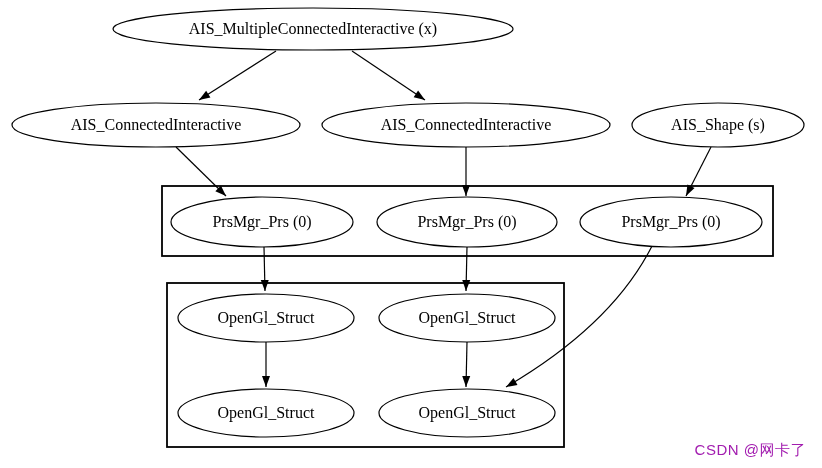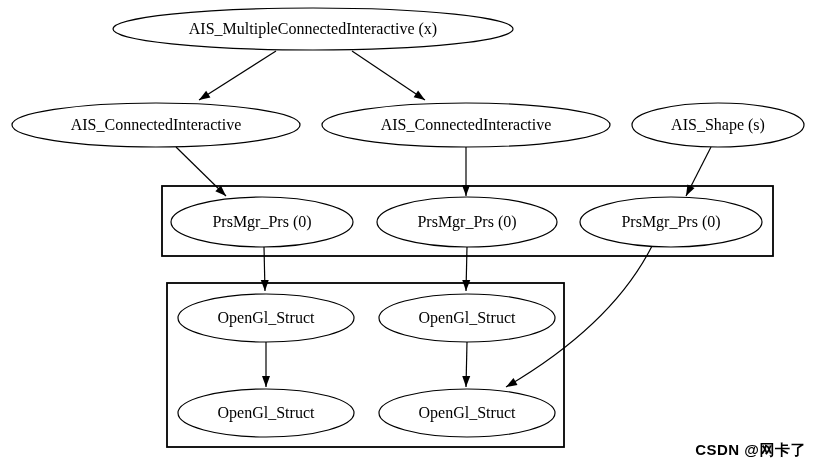--- a/index.html
+++ b/index.html
@@ -119,14 +119,14 @@
       </g>
       <g>
         <ellipse cx="266" cy="413" rx="88" ry="24" fill="#ffffff" stroke="#000000" stroke-width="1.2"></ellipse>
         <text x="266" y="418.44" text-anchor="middle" font-size="16" fill="#000000">OpenGl_Struct</text>
       </g>
       <g>
         <ellipse cx="467" cy="413" rx="88" ry="24" fill="#ffffff" stroke="#000000" stroke-width="1.2"></ellipse>
         <text x="467" y="418.44" text-anchor="middle" font-size="16" fill="#000000">OpenGl_Struct</text>
       </g>
     </svg>
-  <div class="watermark" style="color: #000000; font-weight: bold;">CSDN @网卡了</div>
+  <div class="watermark" style="color: #a21caf;">CSDN @网卡了</div>
 </div>
 
 </body></html>

